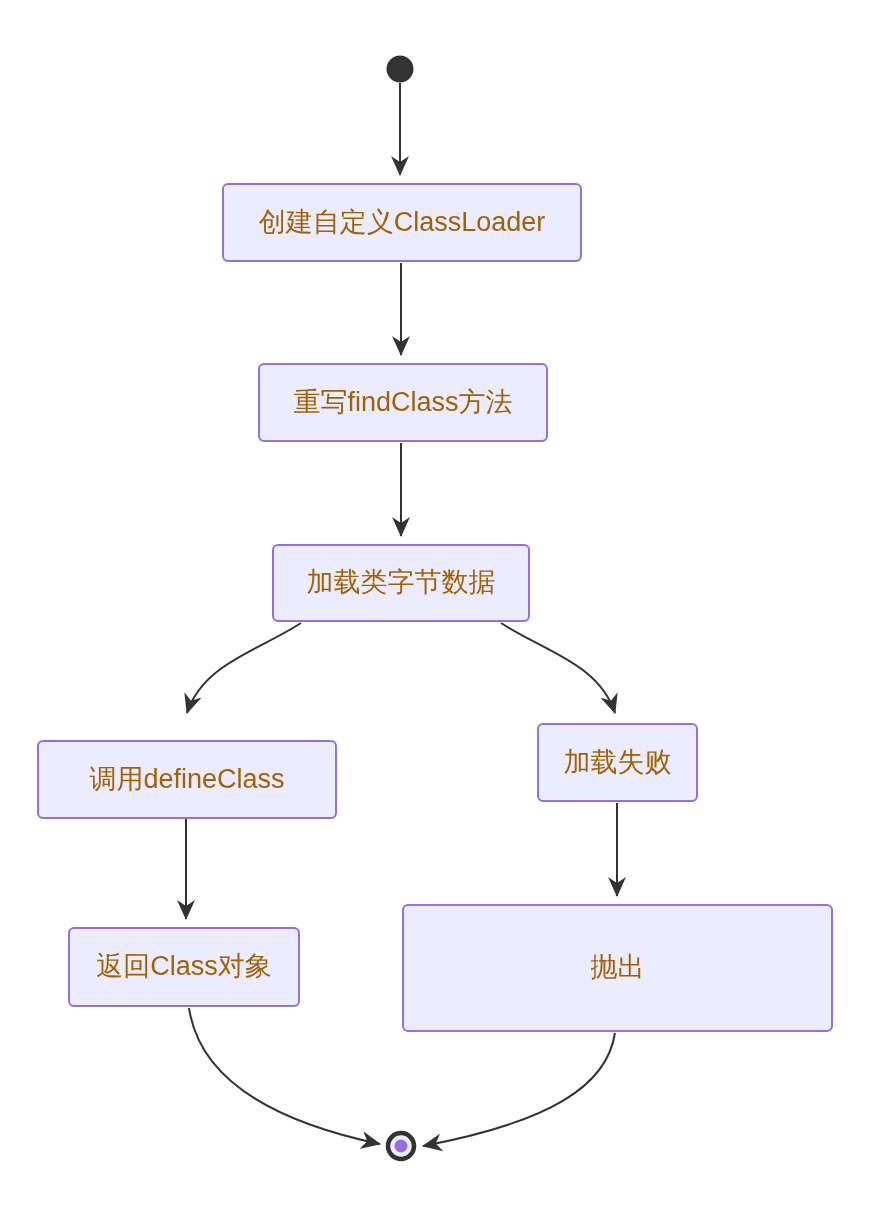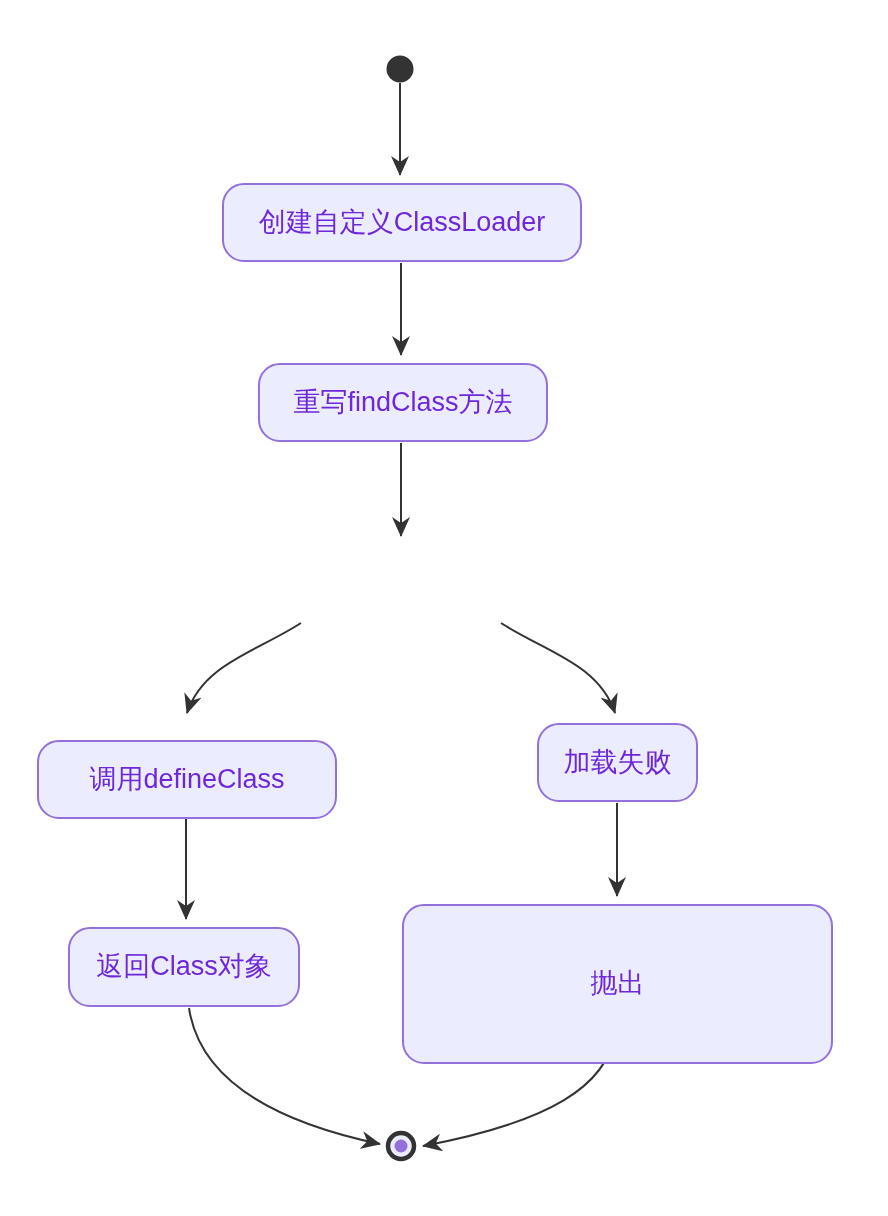--- a/index.html
+++ b/index.html
@@ -18,35 +18,35 @@
   }
   .node {
     position: absolute;
     box-sizing: border-box;
     display: flex;
     flex-direction: column;
     align-items: center;
     justify-content: center;
     background: #ECECFF;
     border: 2px solid #9370DB;
-    border-radius: 22px;
-    color: #6d28d9;
+    border-radius: 6px;
+    color: #a16207;
     font-size: 27px;
     line-height: 1.45;
     text-align: center;
     white-space: nowrap;
   }
   
   .n-create   { left: 222px; top: 183px;  width: 360px; height: 79px; }
   .n-override { left: 258px; top: 363px;  width: 290px; height: 79px; text-align: right; }
   .n-load     { left: 272px; top: 544px;  width: 258px; height: 78px; }
   .n-define   { left: 37px;  top: 723px;  width: 300px; height: 79px; margin-top: 17px; }
   .n-fail     { left: 537px; top: 723px;  width: 161px; height: 79px; align-items: center; }
   .n-return   { left: 68px;  top: 927px;  width: 232px; height: 80px; }
-  .n-throw    { left: 402px; top: 904px;  width: 431px; height: 160px; }
+  .n-throw    { left: 402px; top: 904px;  width: 431px; height: 128px; }
   .node .line { display: block; }
 </style>
 </head>
 <body>
 
 <div class="canvas">
 
   <svg class="edges-layer" viewBox="0 0 888 1216" xmlns="http://www.w3.org/2000/svg" aria-hidden="true">
     <defs>
       <marker id="arrow" markerUnits="userSpaceOnUse" markerWidth="20" markerHeight="18" refX="19" refY="9" orient="auto">
@@ -71,20 +71,23 @@
   </svg>
 
   <div class="node n-create">
     <span class="line">创建自定义ClassLoader</span>
   </div>
 
   <div class="node n-override">
     <span class="line">重写findClass方法</span>
   </div>
 
+  <div class="node n-load">
+    <span class="line">加载类字节数据</span>
+  </div>
 
   <div class="node n-define">
     <span class="line">调用defineClass</span>
   </div>
 
   <div class="node n-fail">
     <span class="line">加载失败</span>
   </div>
 
   <div class="node n-return">

